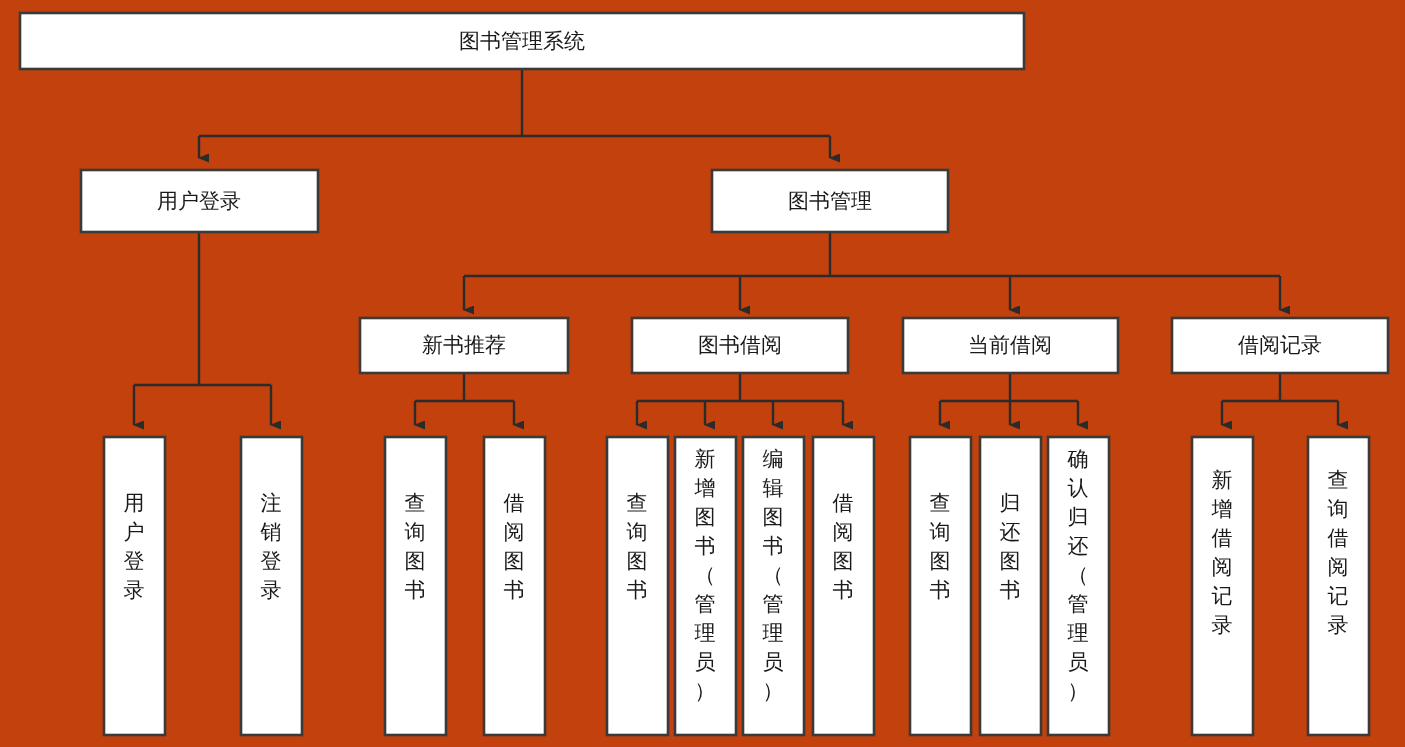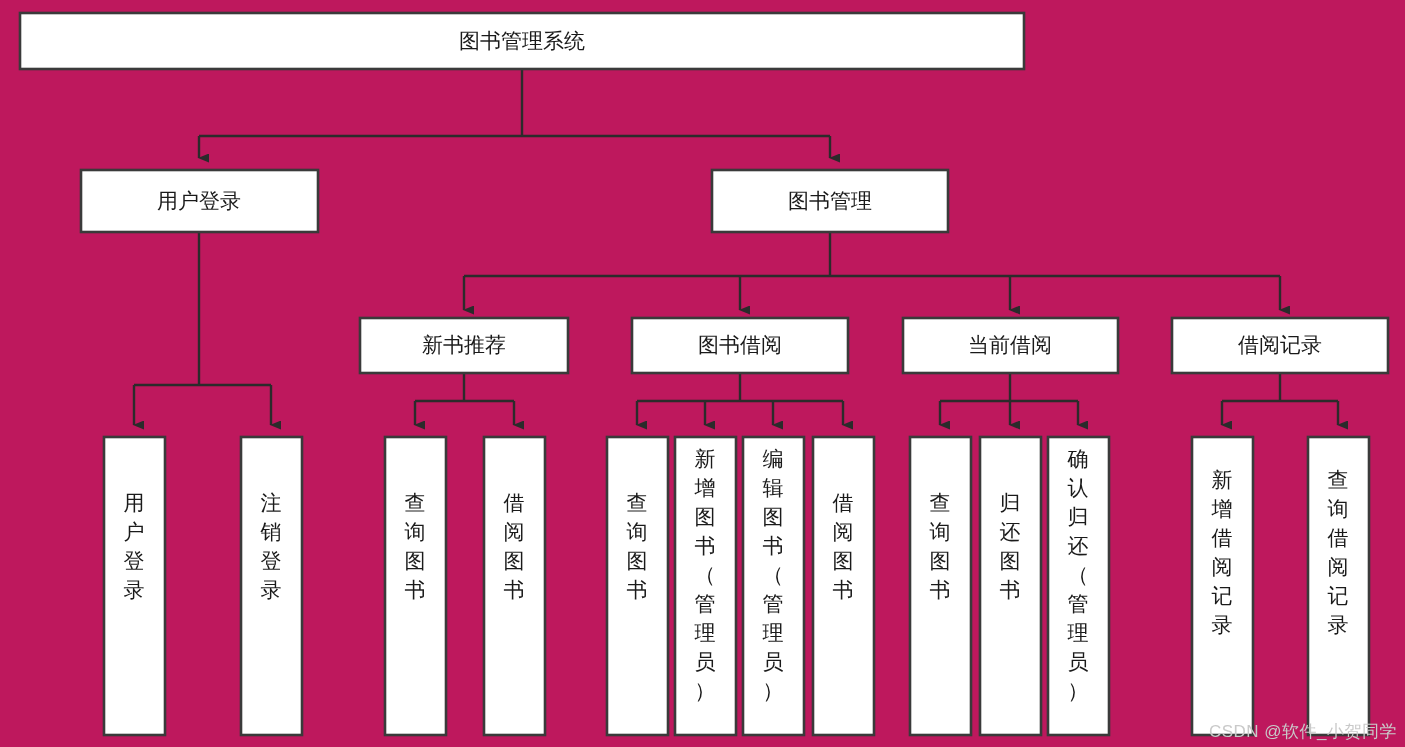--- a/index.html
+++ b/index.html
@@ -10,21 +10,21 @@
   body {
     width: 1405px;
     height: 747px;
     font-family: "Liberation Sans", "DejaVu Sans", sans-serif;
     overflow: hidden;
   }
   #diagram-root {
     position: relative;
     width: 1405px;
     height: 747px;
-    background: #be185d;
+    background: #c2410c;
     text-align: center;
   }
   svg#flowchart {
     position: absolute;
     left: 0;
     top: 0;
     width: 1405px;
     height: 747px;
     display: block;
   }
@@ -204,14 +204,13 @@
     <g>
       <rect class="node-box" x="1192" y="437" width="61" height="298"></rect>
       <text class="leaf-label" x="1222" y="487"><tspan x="1222" dy="0">新</tspan><tspan x="1222" dy="29">增</tspan><tspan x="1222" dy="29">借</tspan><tspan x="1222" dy="29">阅</tspan><tspan x="1222" dy="29">记</tspan><tspan x="1222" dy="29">录</tspan></text>
     </g>
     <g>
       <rect class="node-box" x="1308" y="437" width="61" height="298"></rect>
       <text class="leaf-label" x="1338" y="487"><tspan x="1338" dy="0">查</tspan><tspan x="1338" dy="29">询</tspan><tspan x="1338" dy="29">借</tspan><tspan x="1338" dy="29">阅</tspan><tspan x="1338" dy="29">记</tspan><tspan x="1338" dy="29">录</tspan></text>
     </g>
   </svg>
 
-  <div class="watermark">CSDN @软件_小贺同学</div>
 </div>
 
 </body></html>

